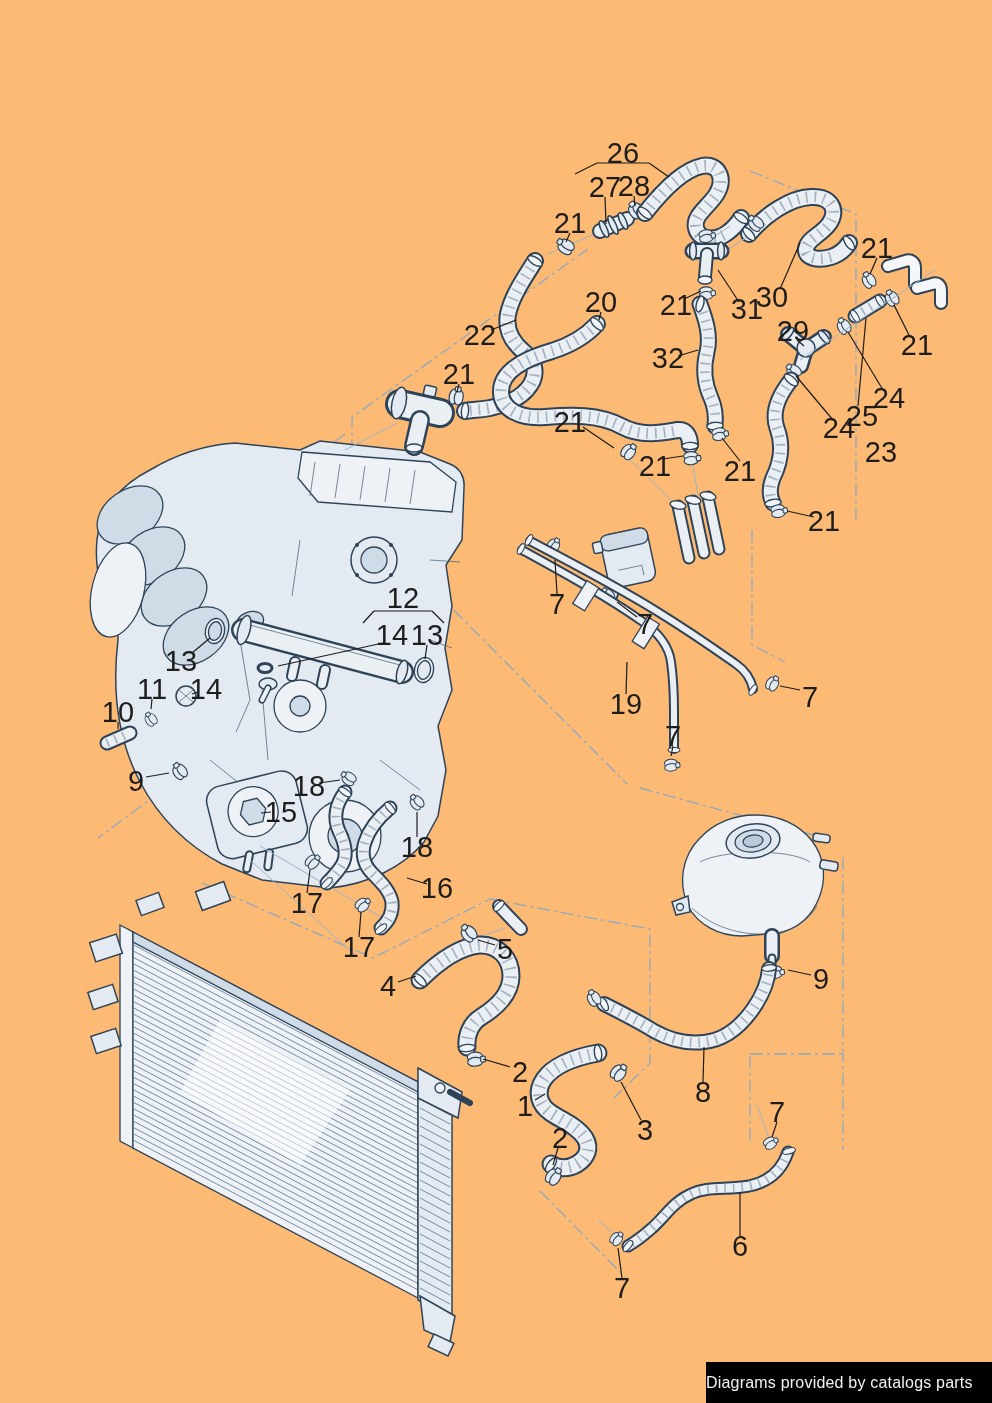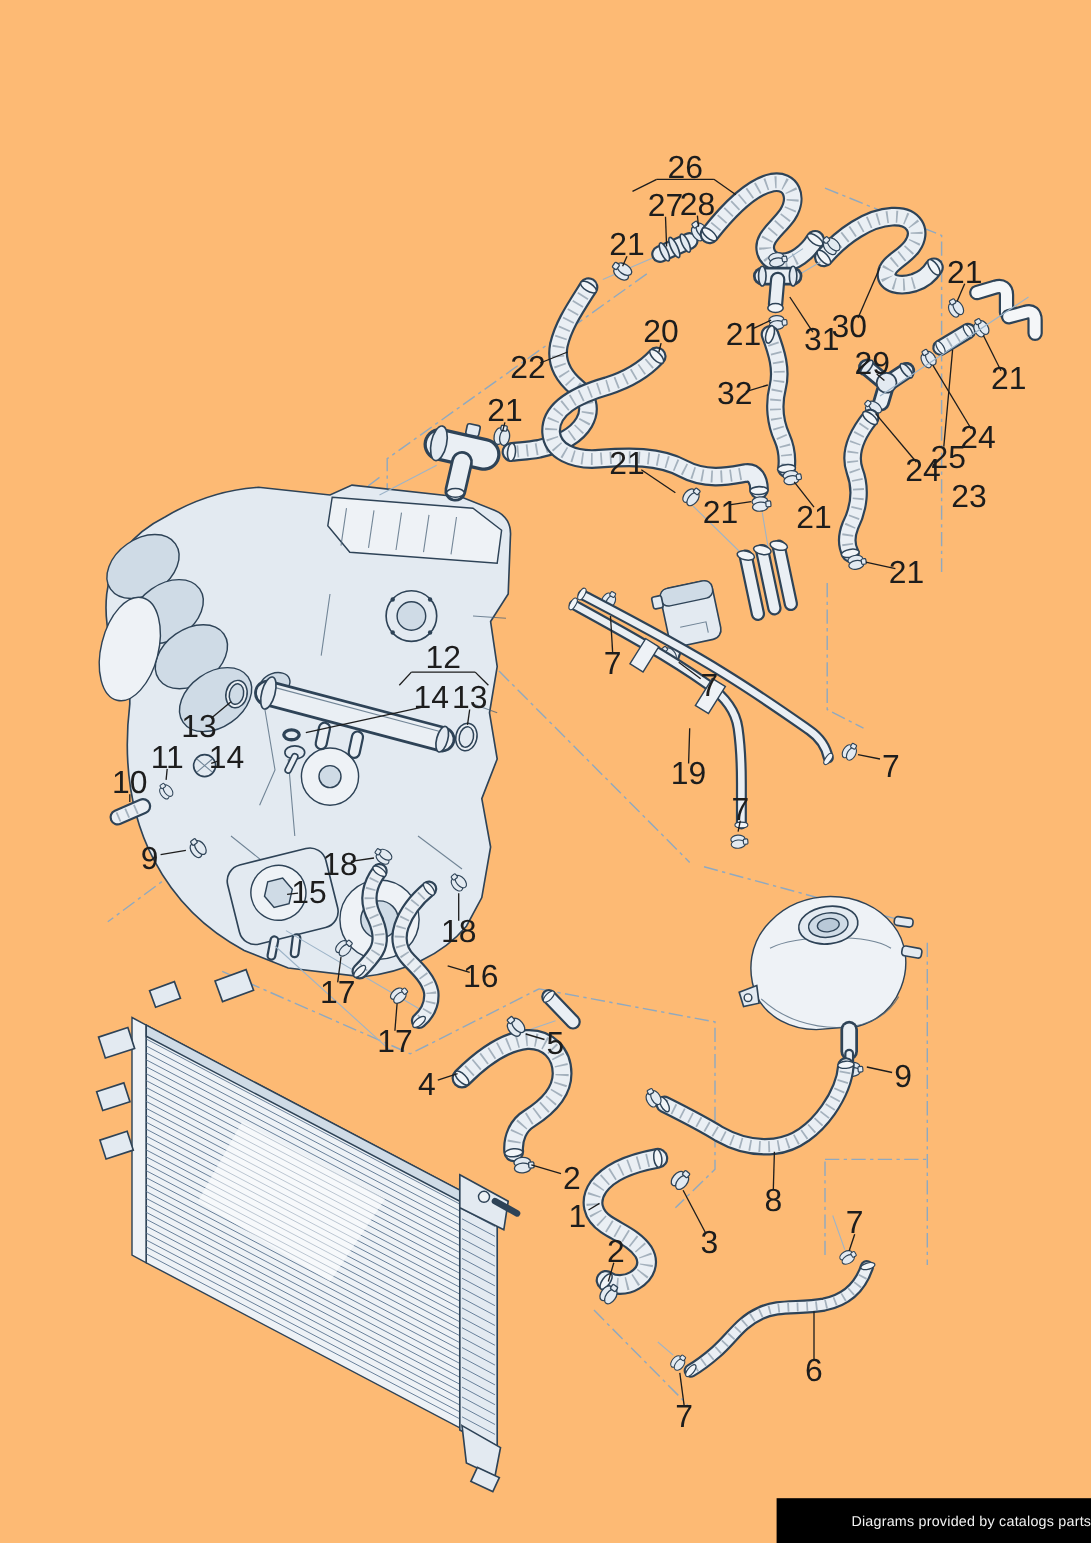--- a/index.html
+++ b/index.html
@@ -13,22 +13,22 @@
   .guide{stroke:#8fa9c0;fill:none;stroke-width:1.3;stroke-dasharray:13 4 3 4}
   .axis{stroke:#9db4c8;fill:none;stroke-width:1}
   .part{fill:#e3eaf1;stroke:#2e4357;stroke-width:1.5}
   .part2{fill:#eef2f6;stroke:#2e4357;stroke-width:1.3}
   .dark{fill:#cfdbe6;stroke:#2e4357;stroke-width:1.3}
   .lead{stroke:#1d1d1d;stroke-width:1.2;fill:none}
   .callout{font:400 29px "Liberation Sans",sans-serif;fill:#1d1d1d}
   .fin{stroke:#67809a;stroke-width:.9}
   .eline{stroke:#4b6378;stroke-width:1;fill:none;opacity:.75}
   #footer-bar{position:absolute;left:706px;top:1362px;width:286px;height:41px;
-     background:#000;color:#f2f2f2;display:flex;align-items:center;justify-content:flex-end;
-     font-size:13px;letter-spacing:.2px}
+     background:#000;color:#f2f2f2;display:flex;align-items:center;justify-content:flex-start;
+     font-size:16px;letter-spacing:.2px}
 </style>
 </head>
 <body>
 
 <div id="stage">
 <svg width="992" height="1403" viewBox="0 0 992 1403">
   <defs>
     <g id="clampg">
       <ellipse cx="-3" cy="0" rx="5.5" ry="9.5" class="part"></ellipse>
       <ellipse cx="3.5" cy="0" rx="5.5" ry="9.5" class="part"></ellipse>

